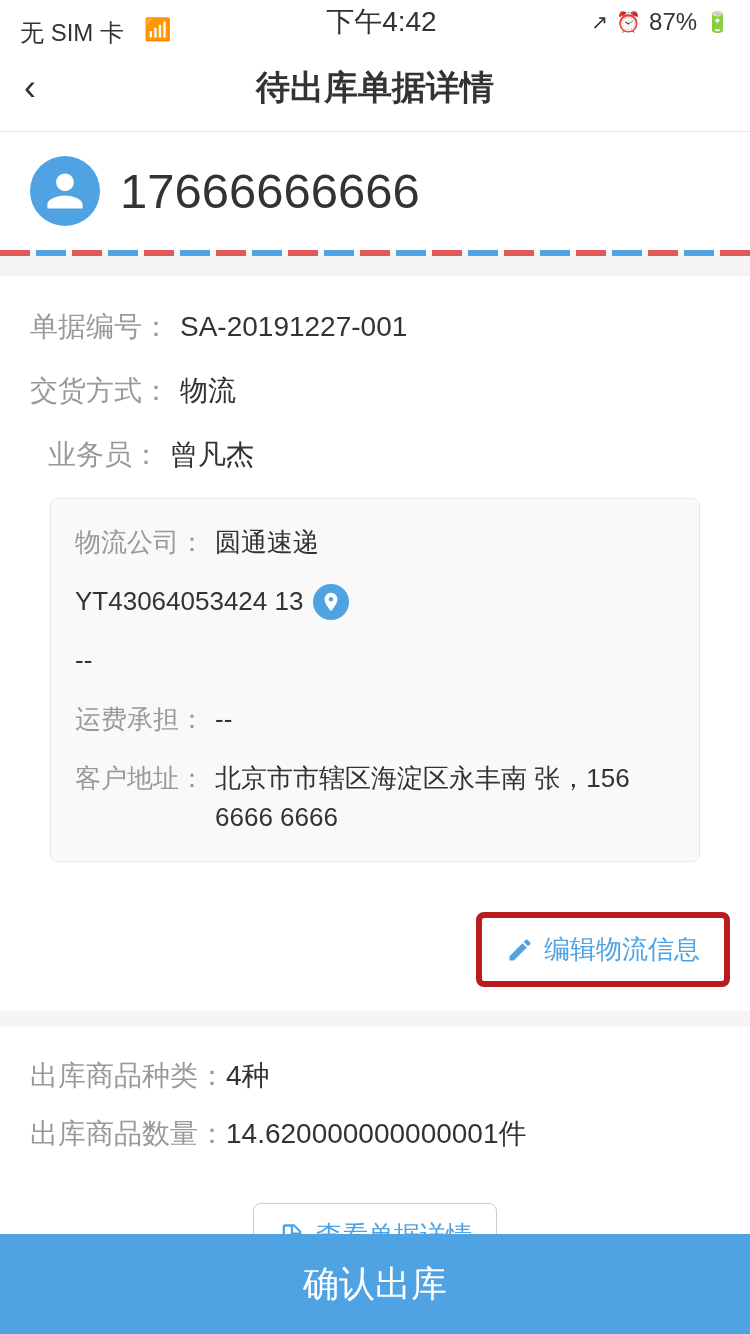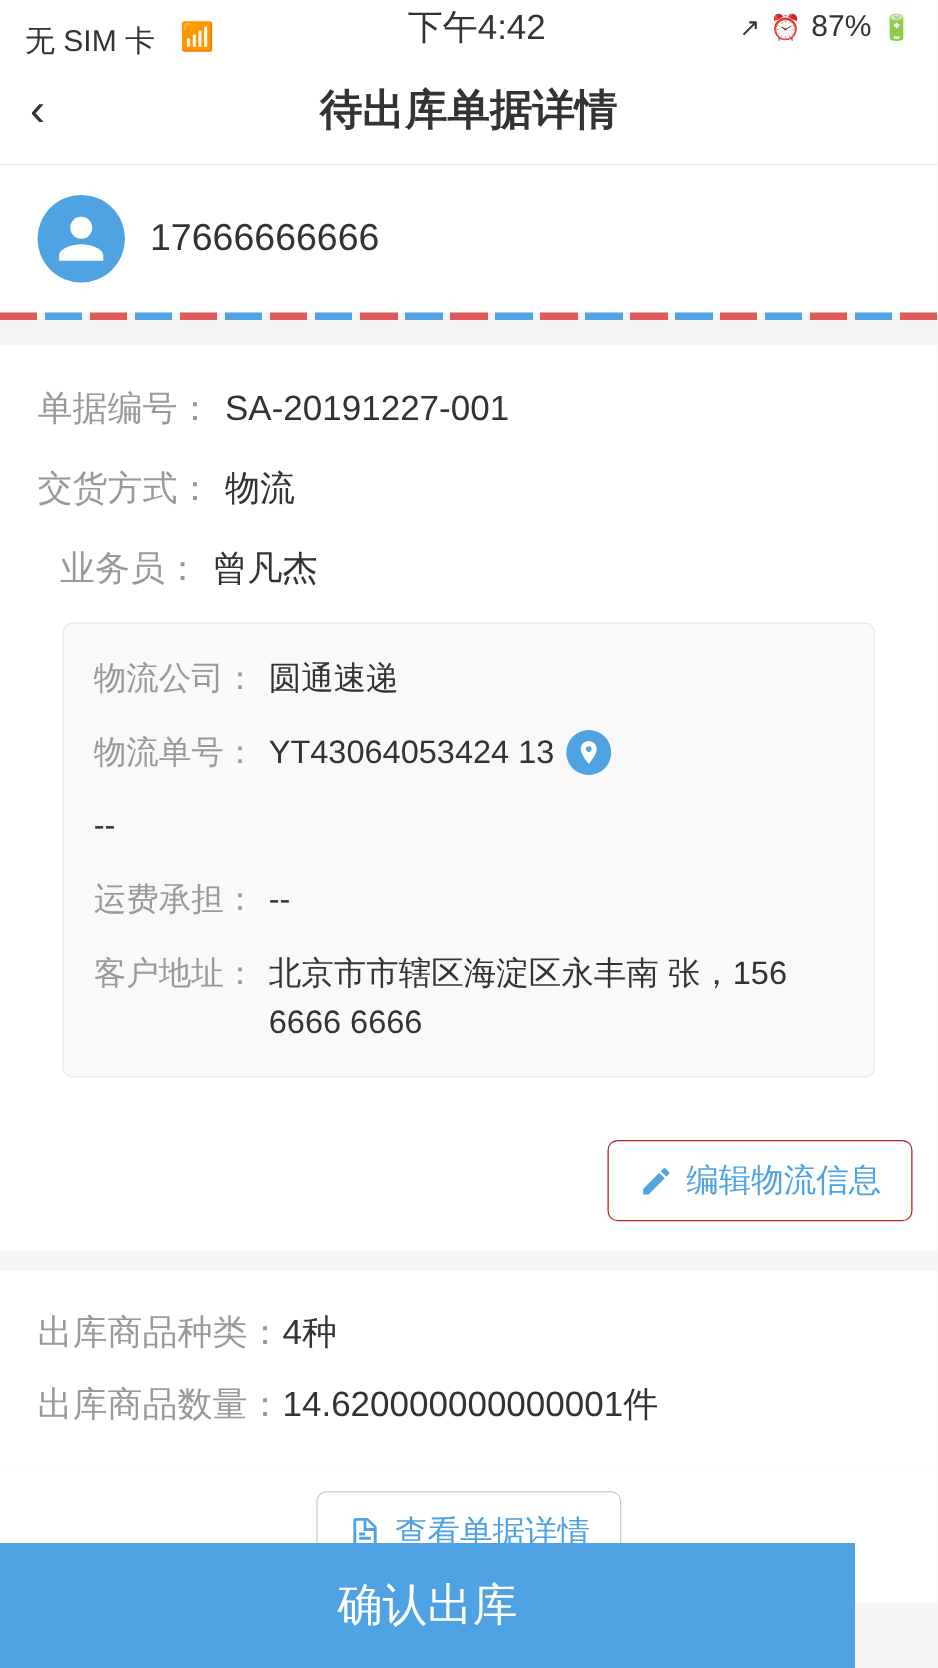--- a/index.html
+++ b/index.html
@@ -65,21 +65,21 @@
       height: 70px;
       background: #4fa3e3;
       border-radius: 50%;
       display: flex;
       align-items: center;
       justify-content: center;
       flex-shrink: 0;
     }
     .avatar svg { width: 44px; height: 44px; fill: #fff; }
     .customer-phone {
-      font-size: 30px;
+      font-size: 49px;
       font-weight: 500;
       color: #333;
     }
 
     
     .dashed-divider {
       height: 6px;
       background: repeating-linear-gradient(
         90deg,
         #e05a5a 0px, #e05a5a 30px,
@@ -164,21 +164,21 @@
     .location-icon svg { width: 22px; height: 22px; fill: #fff; }
 
     
     .edit-logistics-btn {
       display: flex;
       justify-content: flex-end;
       padding: 20px 20px 24px 20px;
       background: #fff;
     }
     .btn-edit {
-      border: 1px solid #b91c1c;
+      border: 6px solid #b91c1c;
       border-radius: 8px;
       padding: 14px 24px;
       color: #4fa3e3;
       font-size: 26px;
       display: flex;
       align-items: center;
       gap: 10px;
       cursor: pointer;
       background: #fff;
     }
@@ -237,21 +237,21 @@
     .bottom-spacer {
       background: #f5f5f5;
       height: 200px;
     }
 
     
     .confirm-bar {
       position: fixed;
       bottom: 0;
       left: 0;
-      width: 684px;
+      width: 750px;
       background: #4fa3e3;
       height: 100px;
       display: flex;
       align-items: center;
       justify-content: center;
       cursor: pointer;
     }
     .confirm-text {
       color: #fff;
       font-size: 36px;
@@ -304,21 +304,20 @@
     <span class="info-label">业务员：</span>
     <span class="info-value">曾凡杰</span>
   </div>
 
   <div class="logistics-card">
     <div class="logistics-row">
       <span class="logistics-label">物流公司：</span>
       <span class="logistics-value">圆通速递</span>
     </div>
     <div class="logistics-row">
-      <span class="logistics-label">物流单号：</span>
       <span class="logistics-value">
         <span>YT43064053424 13</span>
         <div class="location-icon">
           <svg viewBox="0 0 24 24">
             <path d="M12 2C8.13 2 5 5.13 5 9c0 5.25 7 13 7 13s7-7.75 7-13c0-3.87-3.13-7-7-7zm0 9.5c-1.38 0-2.5-1.12-2.5-2.5s1.12-2.5 2.5-2.5 2.5 1.12 2.5 2.5-1.12 2.5-2.5 2.5z"></path>
           </svg>
         </div>
       </span>
     </div>
     <div class="logistics-row">

